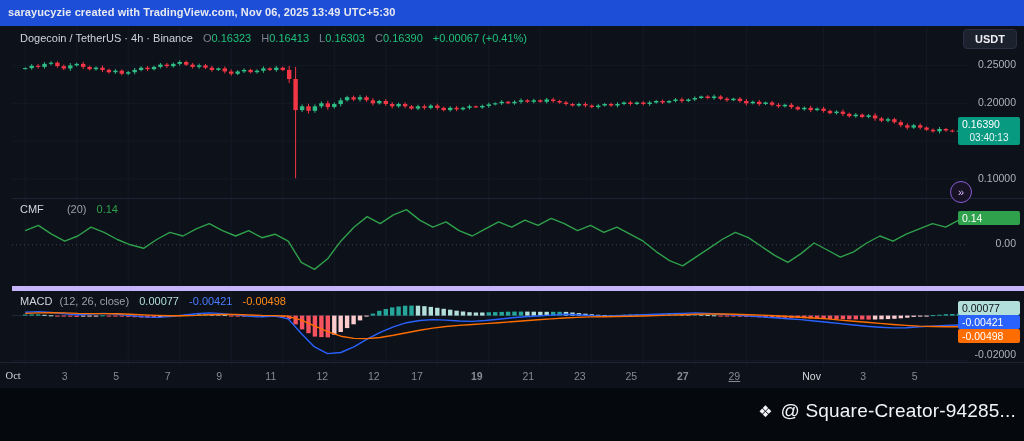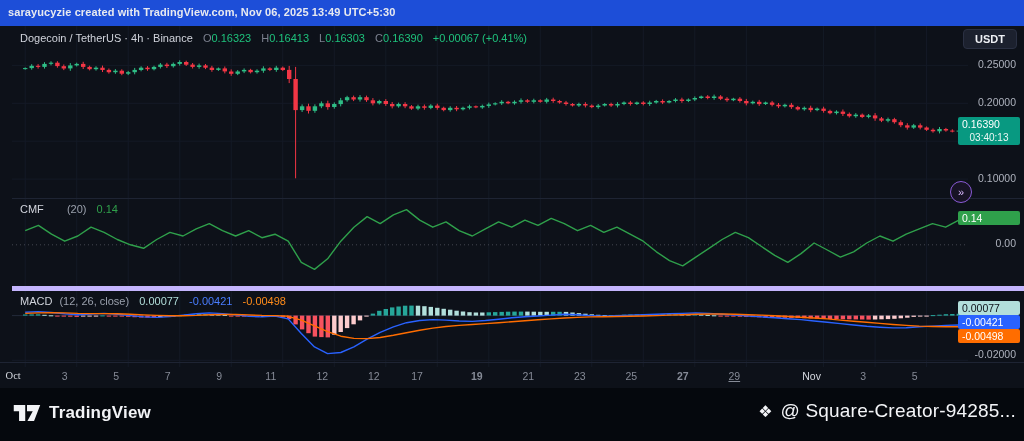--- a/index.html
+++ b/index.html
@@ -630,24 +630,17 @@
     <div class="axlabel" style="top:322px">-0.02000</div>
   </div>
 
   <button class="usdt-btn">USDT</button>
   <div class="jump-btn">
       <span>»</span>
     </div>
 </div>
 
 <div class="bottombar">
-  <div class="brand">
-    <svg width="30" height="22" viewBox="0 0 34 24">
-      <path d="M2 3 H15 V21 H8 V10 H2 Z" fill="#f2f3f6"></path>
-      <path d="M17 3 H32 L25 21 H17.5 L23.5 10 H17 Z" fill="#f2f3f6"></path>
-    </svg>
-    <span>TradingView</span>
-  </div>
   <div class="wm">
     <span class="wm-icon">❖</span>
     <span class="wm-text">@ Square-Creator-94285...</span>
   </div>
 </div>
 
 </body></html>

